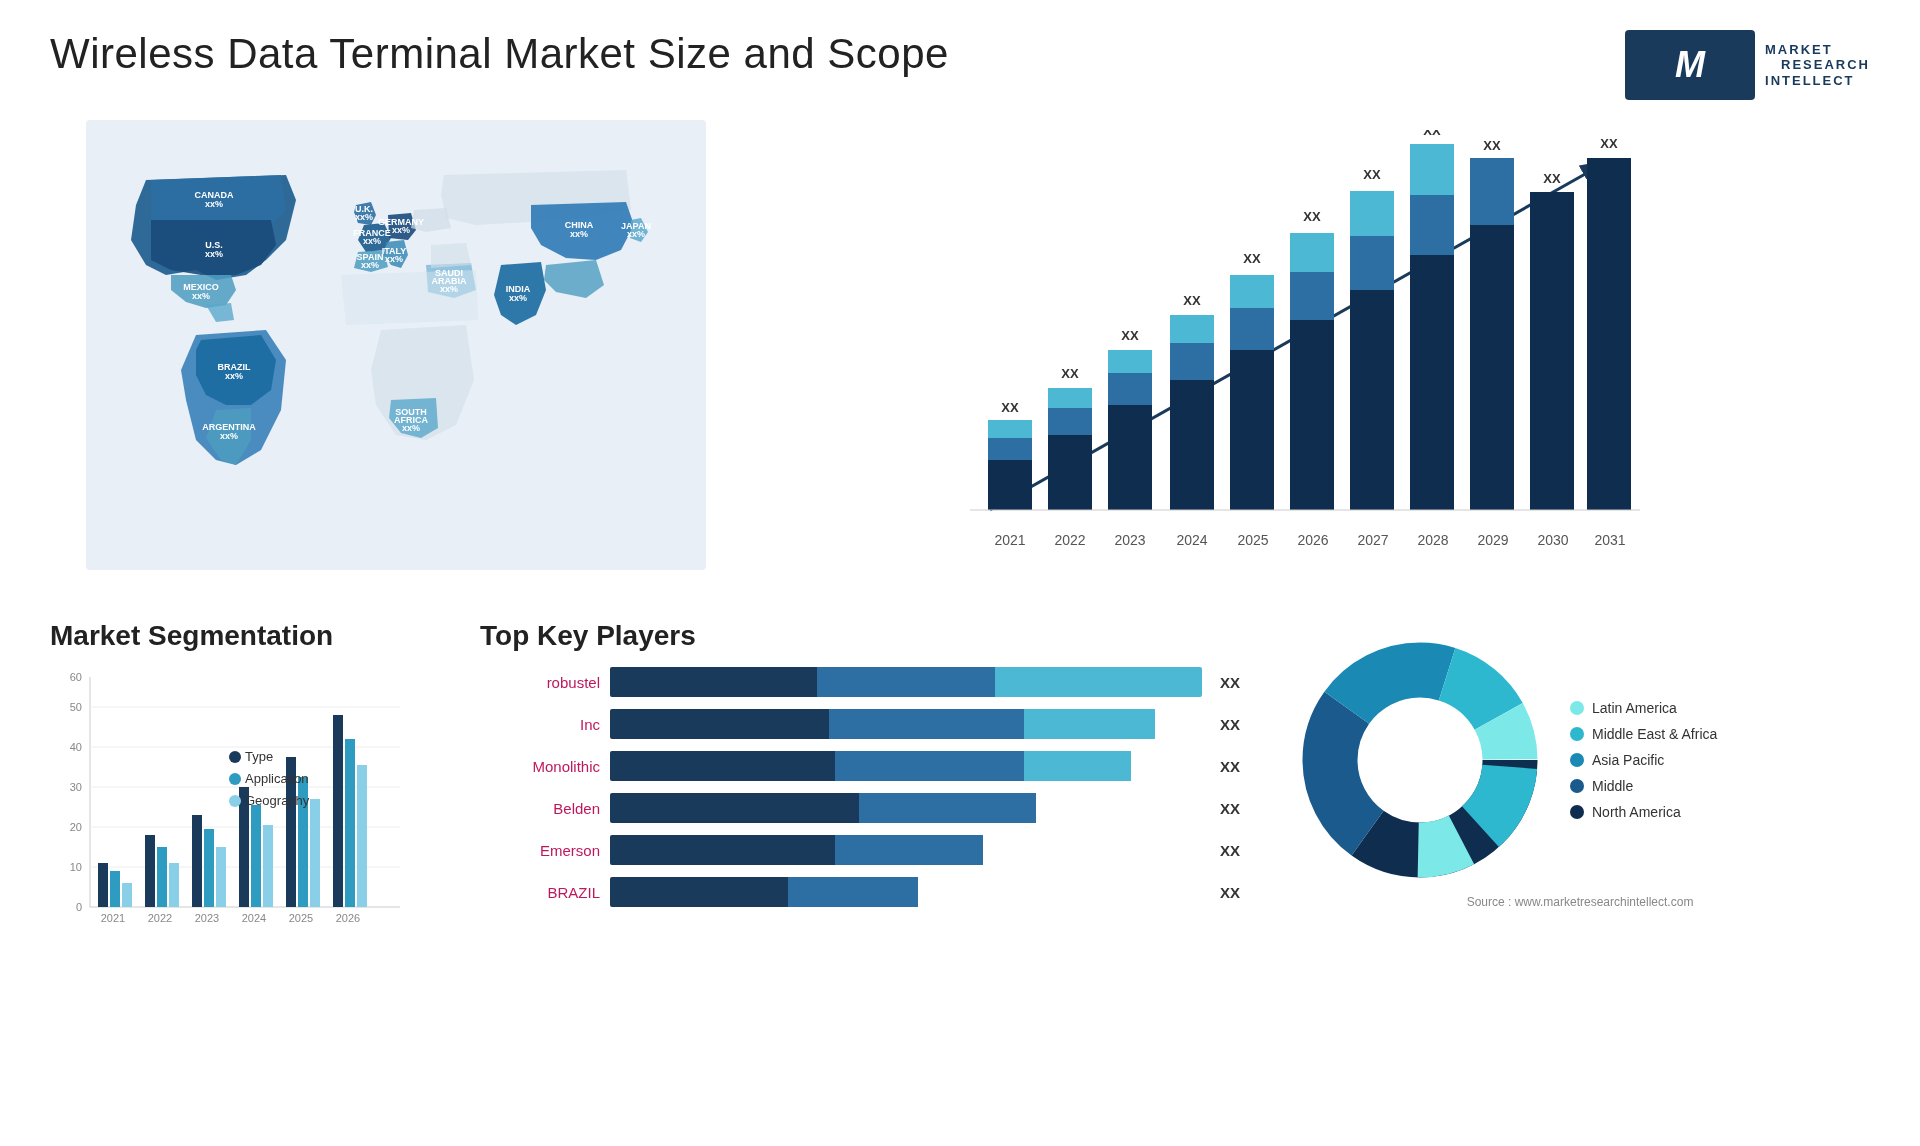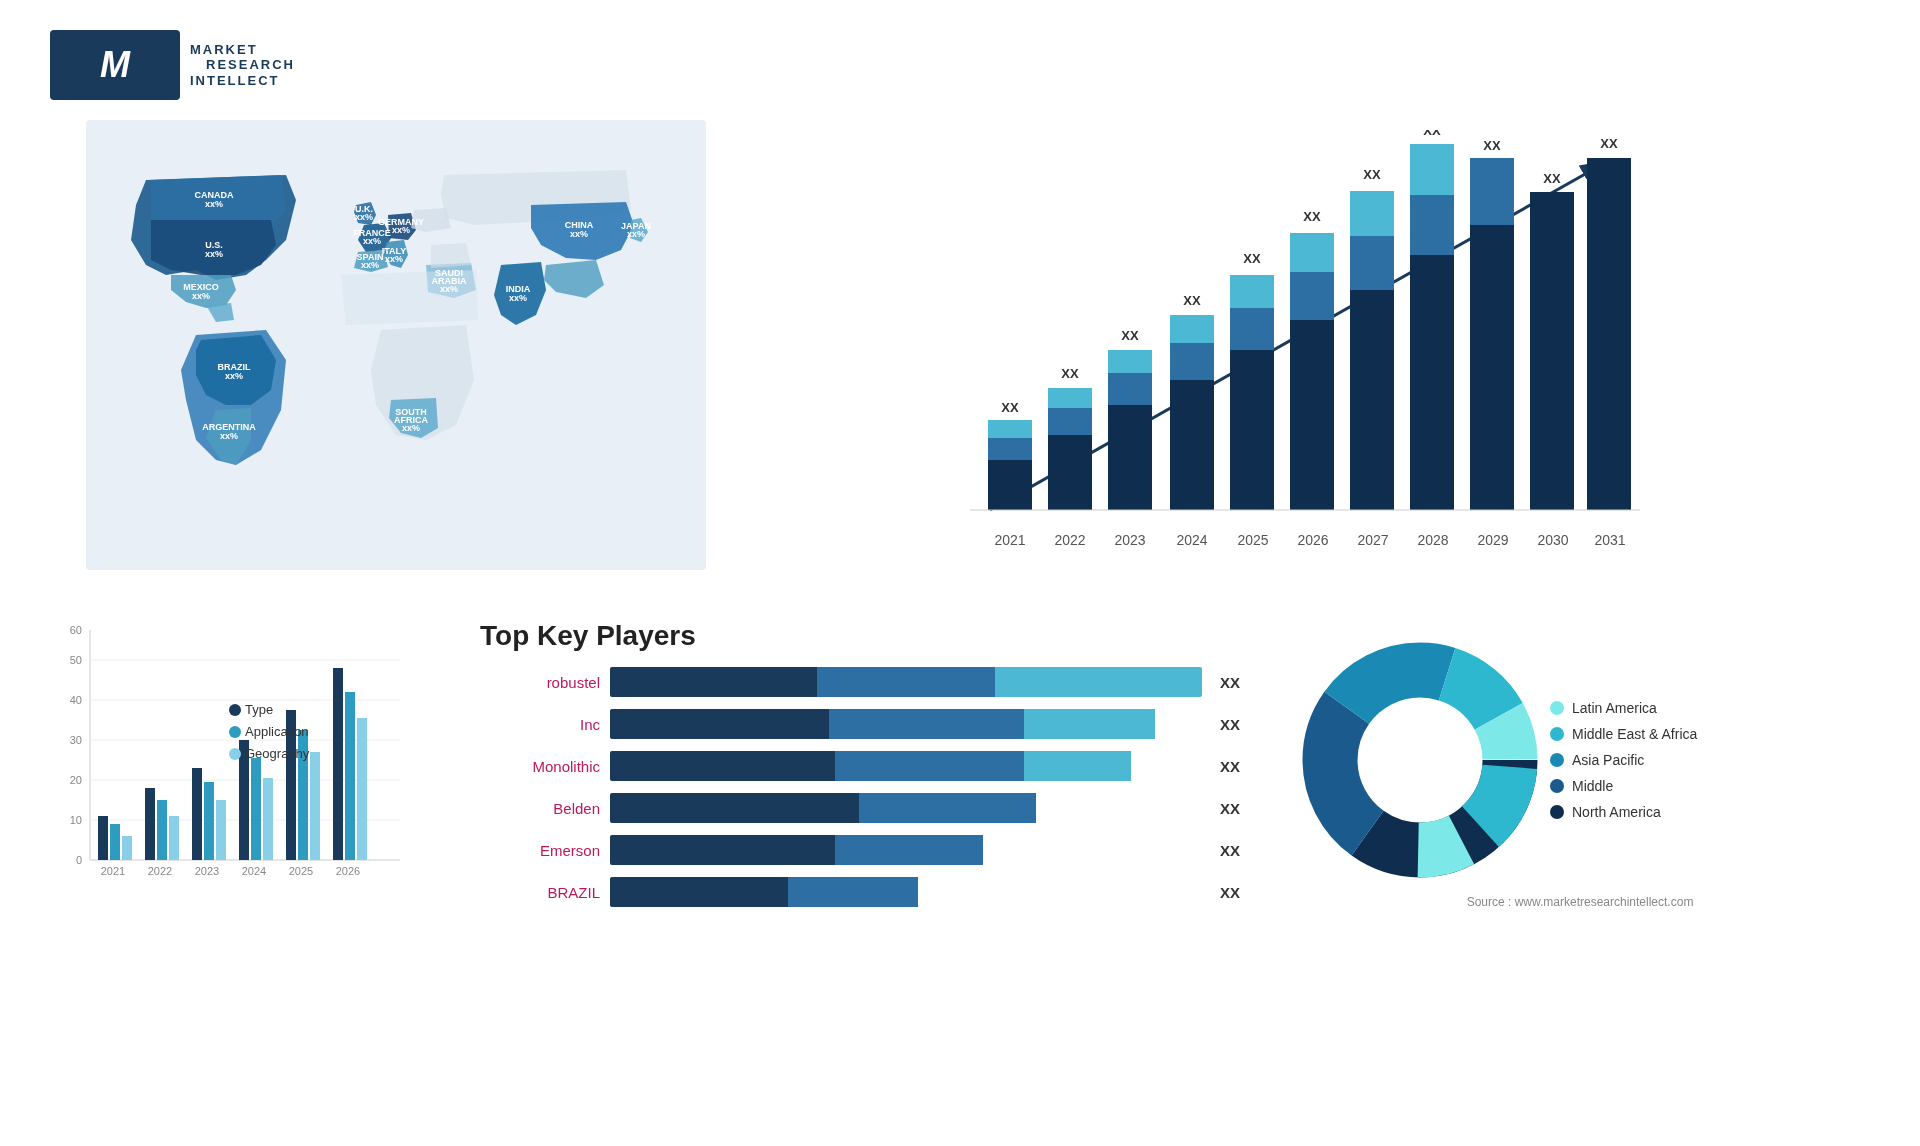--- a/index.html
+++ b/index.html
@@ -172,20 +172,21 @@
 
     
     .regional-section {
       display: flex;
       flex-direction: column;
     }
 
     .donut-area {
       display: flex;
       align-items: center;
+      gap: 20px;
       margin-top: 10px;
     }
 
     .donut-svg {
       width: 260px;
       height: 260px;
     }
 
     .regional-legend {
       display: flex;
@@ -222,20 +223,21 @@
       font-weight: bold;
       text-anchor: middle;
     }
   </style>
 </head>
 <body>
 
 <div class="page-container">
 
   <div class="header">
+    <h1 class="page-title">Wireless Data Terminal Market Size and Scope</h1>
     <div class="logo-area">
       <div class="logo-box">
         <span class="logo-m">M</span>
       </div>
       <div class="logo-text-block">
         <span class="line1">MARKET</span>
         <span class="line2">RESEARCH</span>
         <span class="line3">INTELLECT</span>
       </div>
     </div>
@@ -417,20 +419,21 @@
         <rect x="657" y="28" width="44" height="352" fill="#0f2d4e"></rect>
         <text x="679" y="18" text-anchor="middle" font-size="13" font-weight="bold" fill="#333">XX</text>
 
         <line x1="40" y1="380" x2="710" y2="380" stroke="#ccc" stroke-width="1"></line>
       </svg>
     </div>
 
     <div class="bottom-section">
 
       <div class="segmentation-section">
+        <h2 class="section-title">Market Segmentation</h2>
         <div class="seg-chart-container" style="position:relative;">
           <svg width="380" height="280" viewBox="0 0 380 280">
 
             <line x1="40" y1="10" x2="40" y2="240" stroke="#ccc" stroke-width="1"></line>
 
             <line x1="40" y1="240" x2="350" y2="240" stroke="#ccc" stroke-width="1"></line>
 
             <text x="32" y="244" text-anchor="end" font-size="11" fill="#888">0</text>
             <text x="32" y="204" text-anchor="end" font-size="11" fill="#888">10</text>
             <text x="32" y="164" text-anchor="end" font-size="11" fill="#888">20</text>

